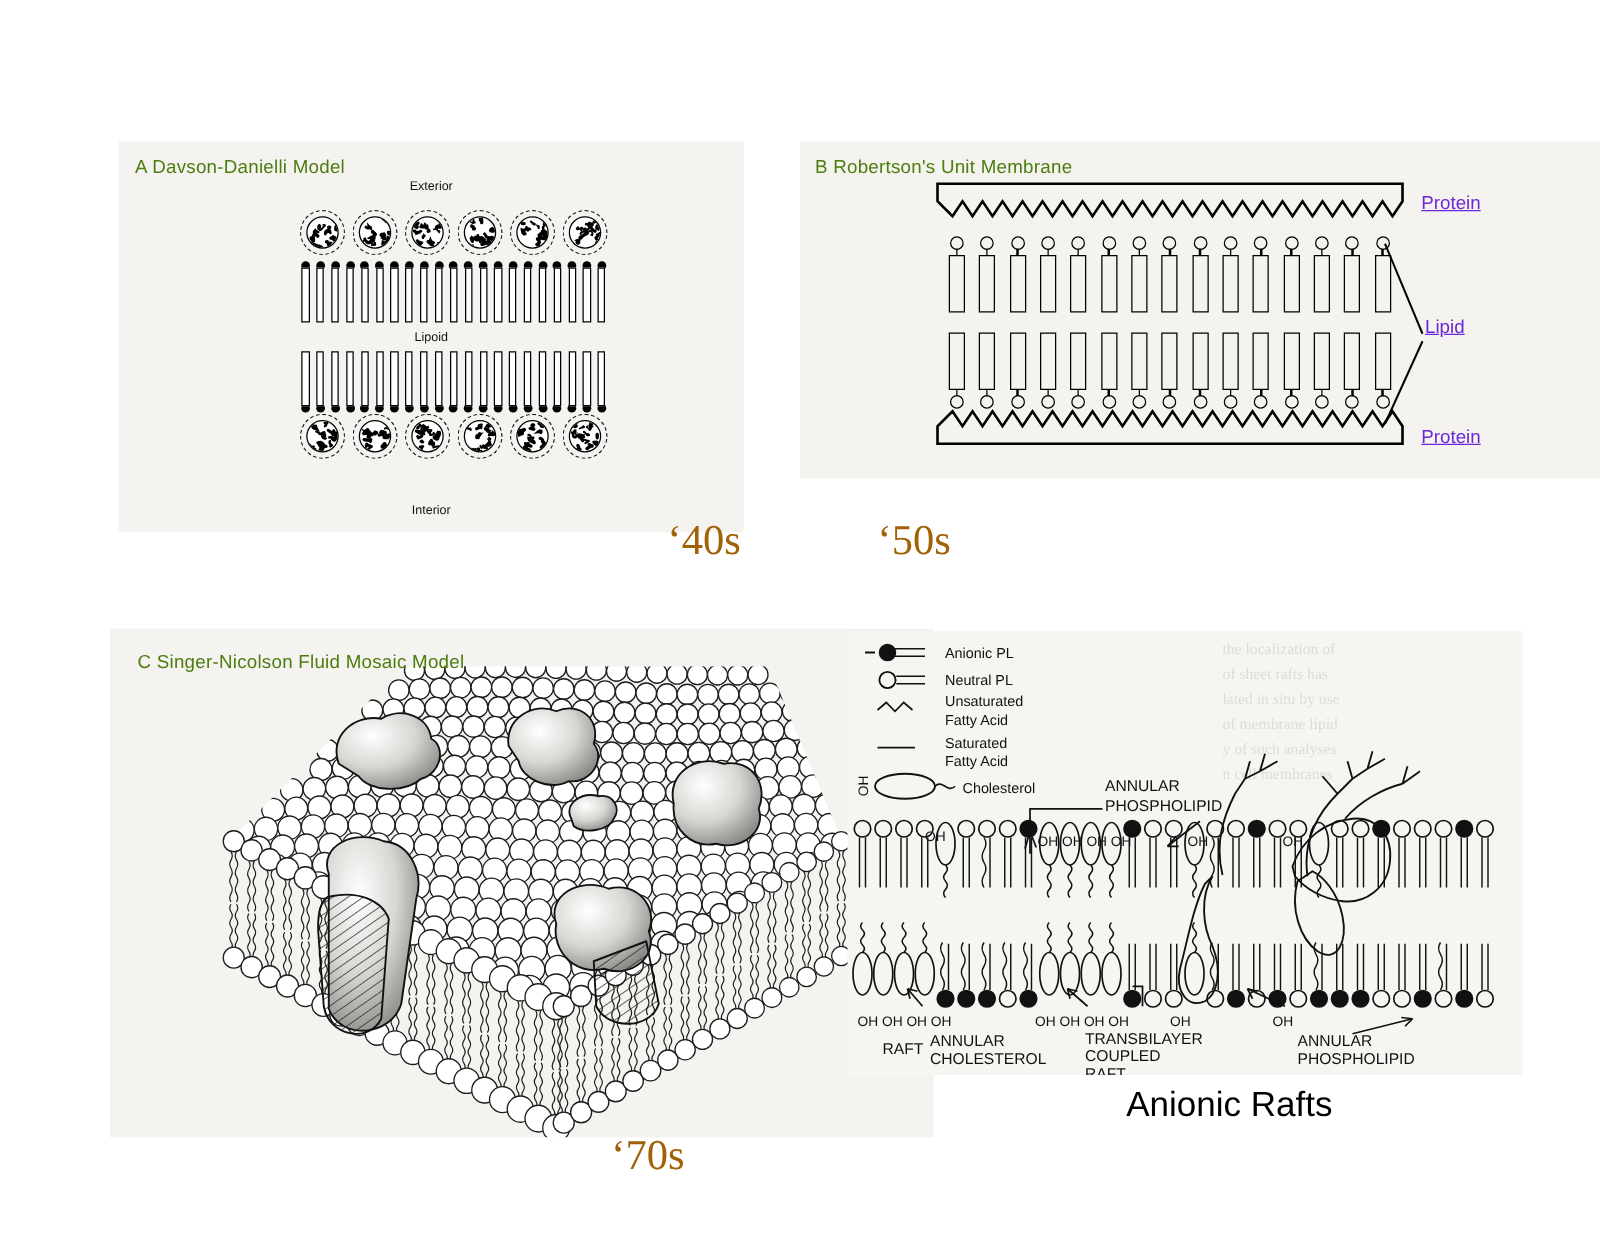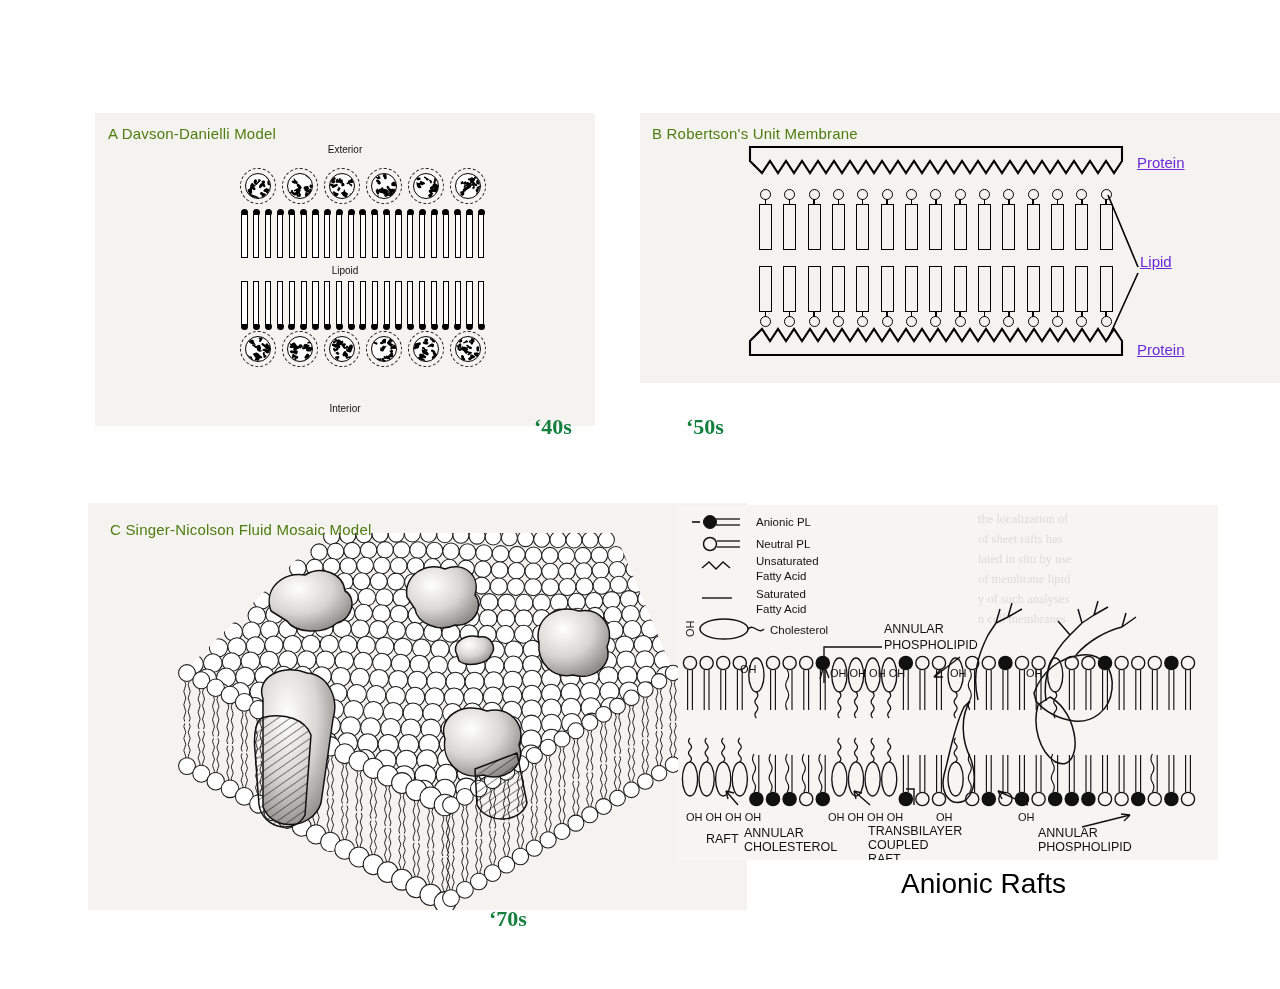--- a/index.html
+++ b/index.html
@@ -152,27 +152,26 @@
   #panel-c svg.art-svg { display:block; width: 100%; height: 100%; }
 
   
   #panel-d { left: 678px; top: 505px; width: 540px; height: 355px; background:#f6f5f2; }
   #panel-d svg.art-svg { display:block; width: 100%; height: 100%; }
 
   
   .decade {
     position: absolute;
     font-family: "Liberation Serif", serif;
-    font-size: 22px;
-    color: #15803d;
+    font-size: 34px;
+    color: #a16207;
     white-space: nowrap;
-    font-weight: bold;
   }
   #dec-40 { left: 534px; top: 414px; }
-  #dec-50 { left: 686px; top: 414px; }
+  #dec-50 { left: 702px; top: 414px; }
   #dec-70 { left: 489px; top: 906px; }
   #cap-rafts {
     position: absolute;
     left: 901px; top: 868px;
     font-family: "Liberation Sans", sans-serif;
     font-size: 28px;
     color: #000;
     white-space: nowrap;
   }
 </style>

